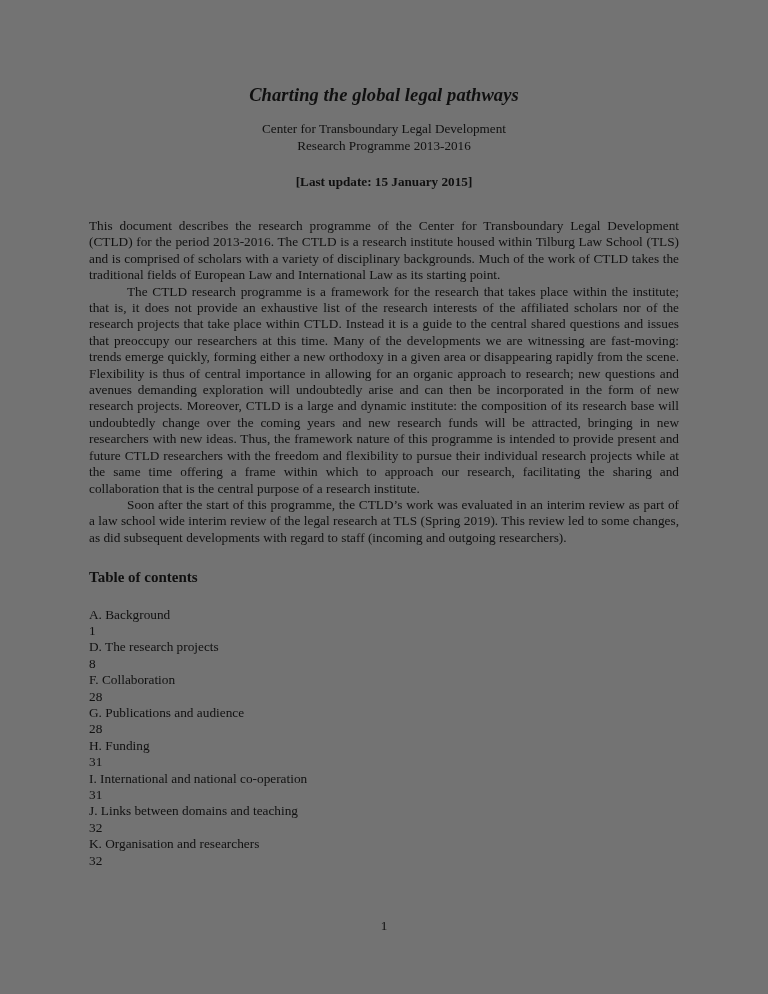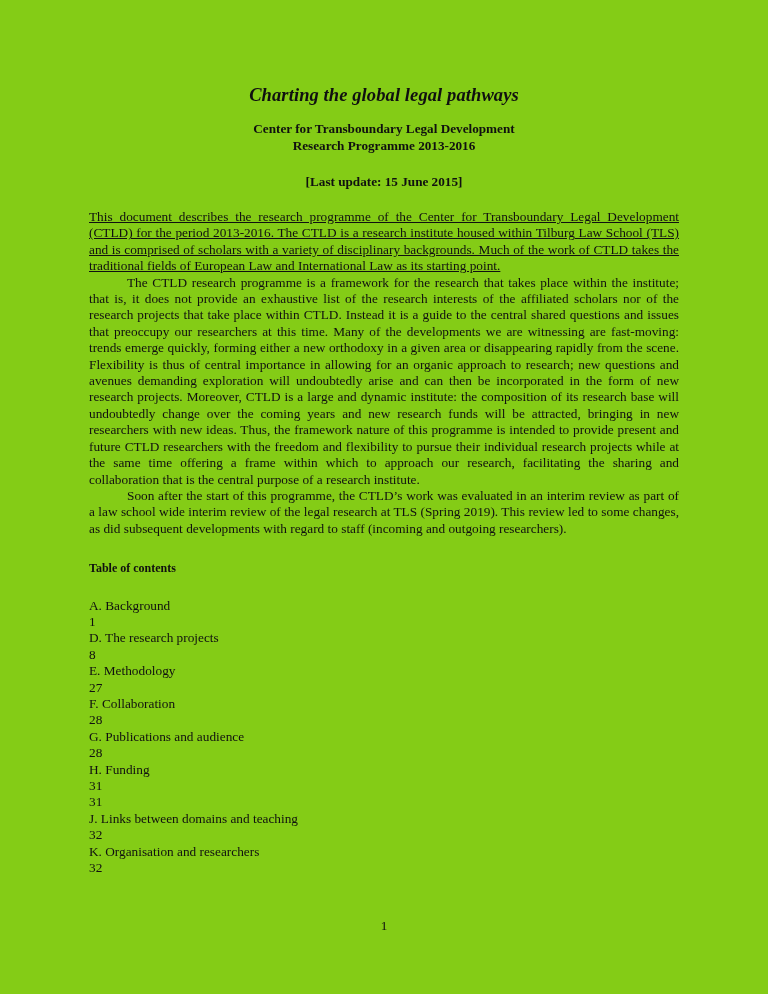--- a/index.html
+++ b/index.html
@@ -13,64 +13,64 @@
     position: relative;
     font-family: "Liberation Serif", "DejaVu Serif", serif;
     color: #101010;
     overflow: hidden;
   }
   .page {
     position: absolute;
     left: 0; top: 0;
     width: 768px;
     height: 994px;
-    background: #84cc16;
+    background: #737373;
   }
   .content {
     position: absolute;
     left: 89px;
     top: 84px;
     width: 590px;
   }
   .doc-title {
     font-size: 18.5px;
     font-weight: bold;
     font-style: italic;
     text-align: center;
     line-height: 22px;
     margin: 0 0 14px 0;
     letter-spacing: 0.1px;
   }
   .subtitle-block {
     text-align: center;
-    font-weight: bold;
+    font-weight: normal;
     font-size: 13.2px;
     line-height: 17px;
     margin: 0;
   }
   .subtitle-line { display: block; }
   .update-line {
     text-align: center;
     font-weight: bold;
     font-size: 13.2px;
     line-height: 16px;
     margin: 20px 0 0 0;
   }
   .body-text {
     font-size: 13.3px;
     line-height: 16.4px;
     text-align: justify;
     text-justify: inter-word;
     margin: 0;
     hyphens: none;
   }
-  .para-first { margin-top: 19px; text-decoration: underline; }
+  .para-first { margin-top: 28px; }
   .para-indent { text-indent: 38px; }
   .toc-heading {
-    font-size: 12px;
+    font-size: 15px;
     font-weight: bold;
     line-height: 16.4px;
     margin: 23px 0 0 0;
   }
   .toc-list {
     margin: 21px 0 0 0;
     padding: 0;
     list-style: none;
   }
   .toc-row {
@@ -107,60 +107,56 @@
 <div class="page">
   <div class="content">
 
     <h1 class="doc-title">Charting the global legal pathways</h1>
 
     <div class="subtitle-block">
       <span class="subtitle-line">Center for Transboundary Legal Development</span>
       <span class="subtitle-line">Research Programme 2013-2016</span>
     </div>
 
-    <div class="update-line">[Last update: 15 June 2015]</div>
+    <div class="update-line">[Last update: 15 January 2015]</div>
 
     <p class="body-text para-first">This document describes the research programme of the Center for Transboundary Legal Development (CTLD) for the period 2013-2016. The CTLD is a research institute housed within Tilburg Law School (TLS) and is comprised of scholars with a variety of disciplinary backgrounds. Much of the work of CTLD takes the traditional fields of European Law and International Law as its starting point.</p>
     <p class="body-text para-indent">The CTLD research programme is a framework for the research that takes place within the institute; that is, it does not provide an exhaustive list of the research interests of the affiliated scholars nor of the research projects that take place within CTLD. Instead it is a guide to the central shared questions and issues that preoccupy our researchers at this time. Many of the developments we are witnessing are fast-moving: trends emerge quickly, forming either a new orthodoxy in a given area or disappearing rapidly from the scene. Flexibility is thus of central importance in allowing for an organic approach to research; new questions and avenues demanding exploration will undoubtedly arise and can then be incorporated in the form of new research projects. Moreover, CTLD is a large and dynamic institute: the composition of its research base will undoubtedly change over the coming years and new research funds will be attracted, bringing in new researchers with new ideas. Thus, the framework nature of this programme is intended to provide present and future CTLD researchers with the freedom and flexibility to pursue their individual research projects while at the same time offering a frame within which to approach our research, facilitating the sharing and collaboration that is the central purpose of a research institute.</p>
     <p class="body-text para-indent">Soon after the start of this programme, the CTLD’s work was evaluated in an interim review as part of a law school wide interim review of the legal research at TLS (Spring 2019). This review led to some changes, as did subsequent developments with regard to staff (incoming and outgoing researchers).</p>
 
     <h2 class="toc-heading">Table of contents</h2>
 
     <ul class="toc-list">
       <li class="toc-row">
         <span class="toc-label">A. Background</span>
         <span class="toc-spacer"></span>
         <span class="toc-page">1</span>
       </li>
       <li class="toc-row">
         <span class="toc-label">D. The research projects</span>
         <span class="toc-spacer"></span>
         <span class="toc-page">8</span>
       </li>
       <li class="toc-row">
-        <span class="toc-label">E. Methodology</span>
-        <span class="toc-spacer"></span>
-        <span class="toc-page">27</span>
-      </li>
-      <li class="toc-row">
         <span class="toc-label">F. Collaboration</span>
         <span class="toc-spacer"></span>
         <span class="toc-page">28</span>
       </li>
       <li class="toc-row">
         <span class="toc-label">G. Publications and audience</span>
         <span class="toc-spacer"></span>
         <span class="toc-page">28</span>
       </li>
       <li class="toc-row">
         <span class="toc-label">H. Funding</span>
         <span class="toc-spacer"></span>
         <span class="toc-page">31</span>
       </li>
       <li class="toc-row">
+        <span class="toc-label">I. International and national co-operation</span>
         <span class="toc-spacer"></span>
         <span class="toc-page">31</span>
       </li>
       <li class="toc-row">
         <span class="toc-label">J. Links between domains and teaching</span>
         <span class="toc-spacer"></span>
         <span class="toc-page">32</span>
       </li>
       <li class="toc-row">
         <span class="toc-label">K. Organisation and researchers</span>

